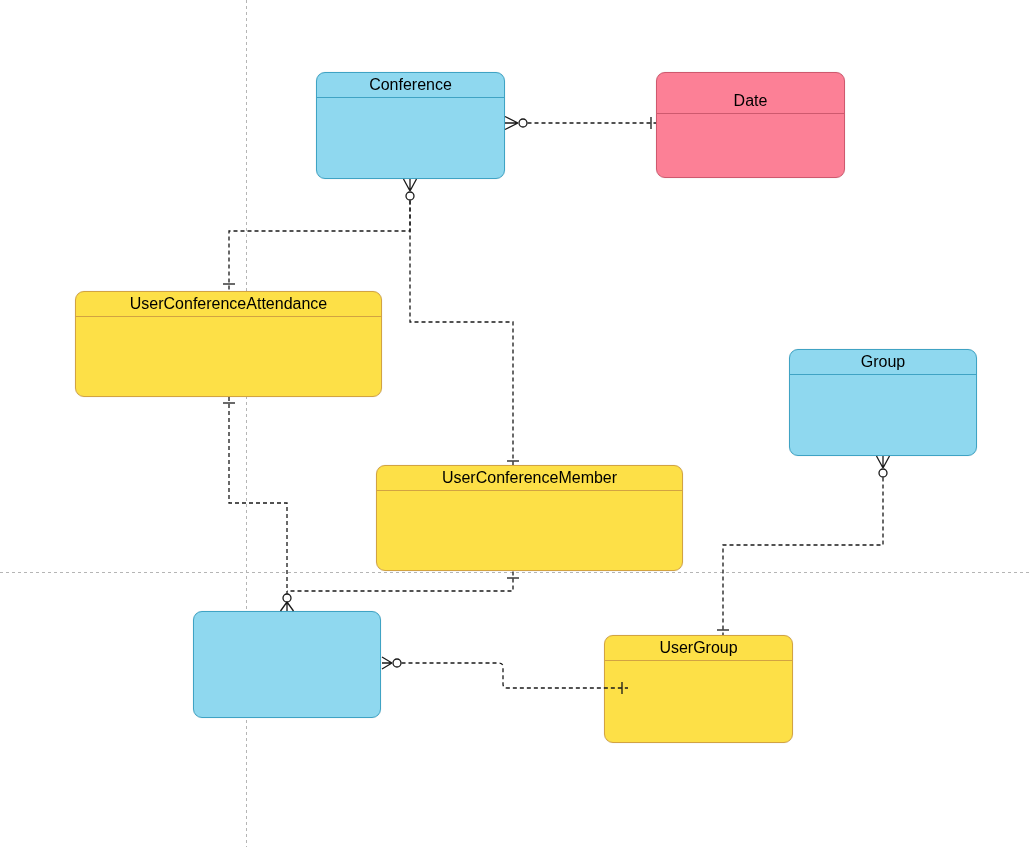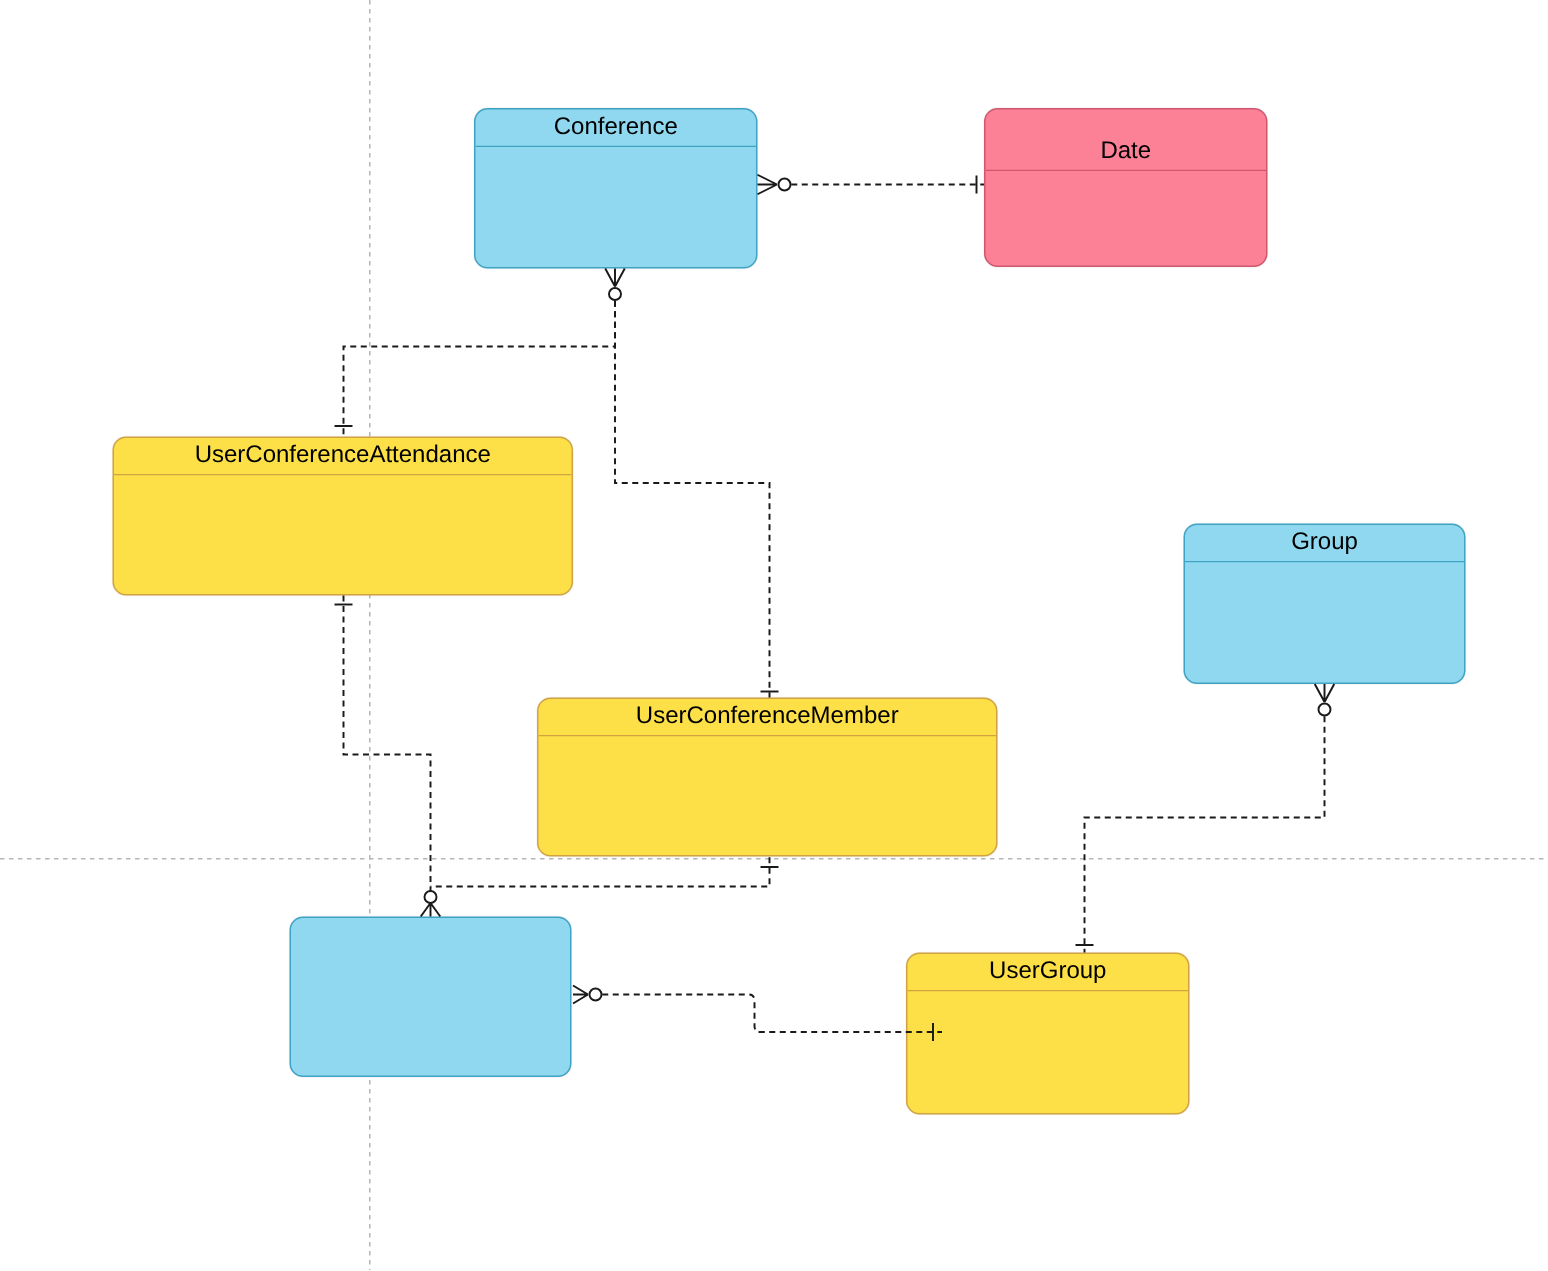--- a/index.html
+++ b/index.html
@@ -73,21 +73,21 @@
   <div class="entity scheme-yellow" style="left:75px;top:291px;width:307px;height:106px" data-interactable="true">
     <div class="entity-header" data-interactable="false">UserConferenceAttendance</div>
     <div class="entity-body" data-interactable="false"></div>
   </div>
 
   <div class="entity scheme-blue" style="left:789px;top:349px;width:188px;height:107px" data-interactable="true">
     <div class="entity-header" data-interactable="false">Group</div>
     <div class="entity-body" data-interactable="false"></div>
   </div>
 
-  <div class="entity scheme-yellow" style="left:358px;top:465px;width:307px;height:106px" data-interactable="true">
+  <div class="entity scheme-yellow" style="left:376px;top:465px;width:307px;height:106px" data-interactable="true">
     <div class="entity-header" data-interactable="false">UserConferenceMember</div>
     <div class="entity-body" data-interactable="false"></div>
   </div>
 
   <div class="entity scheme-blue" style="left:193px;top:611px;width:188px;height:107px" data-interactable="true">
     <div class="entity-body" data-interactable="false"></div>
   </div>
 
   <div class="entity scheme-yellow" style="left:604px;top:635px;width:189px;height:108px" data-interactable="true">
     <div class="entity-header" data-interactable="false">UserGroup</div>

